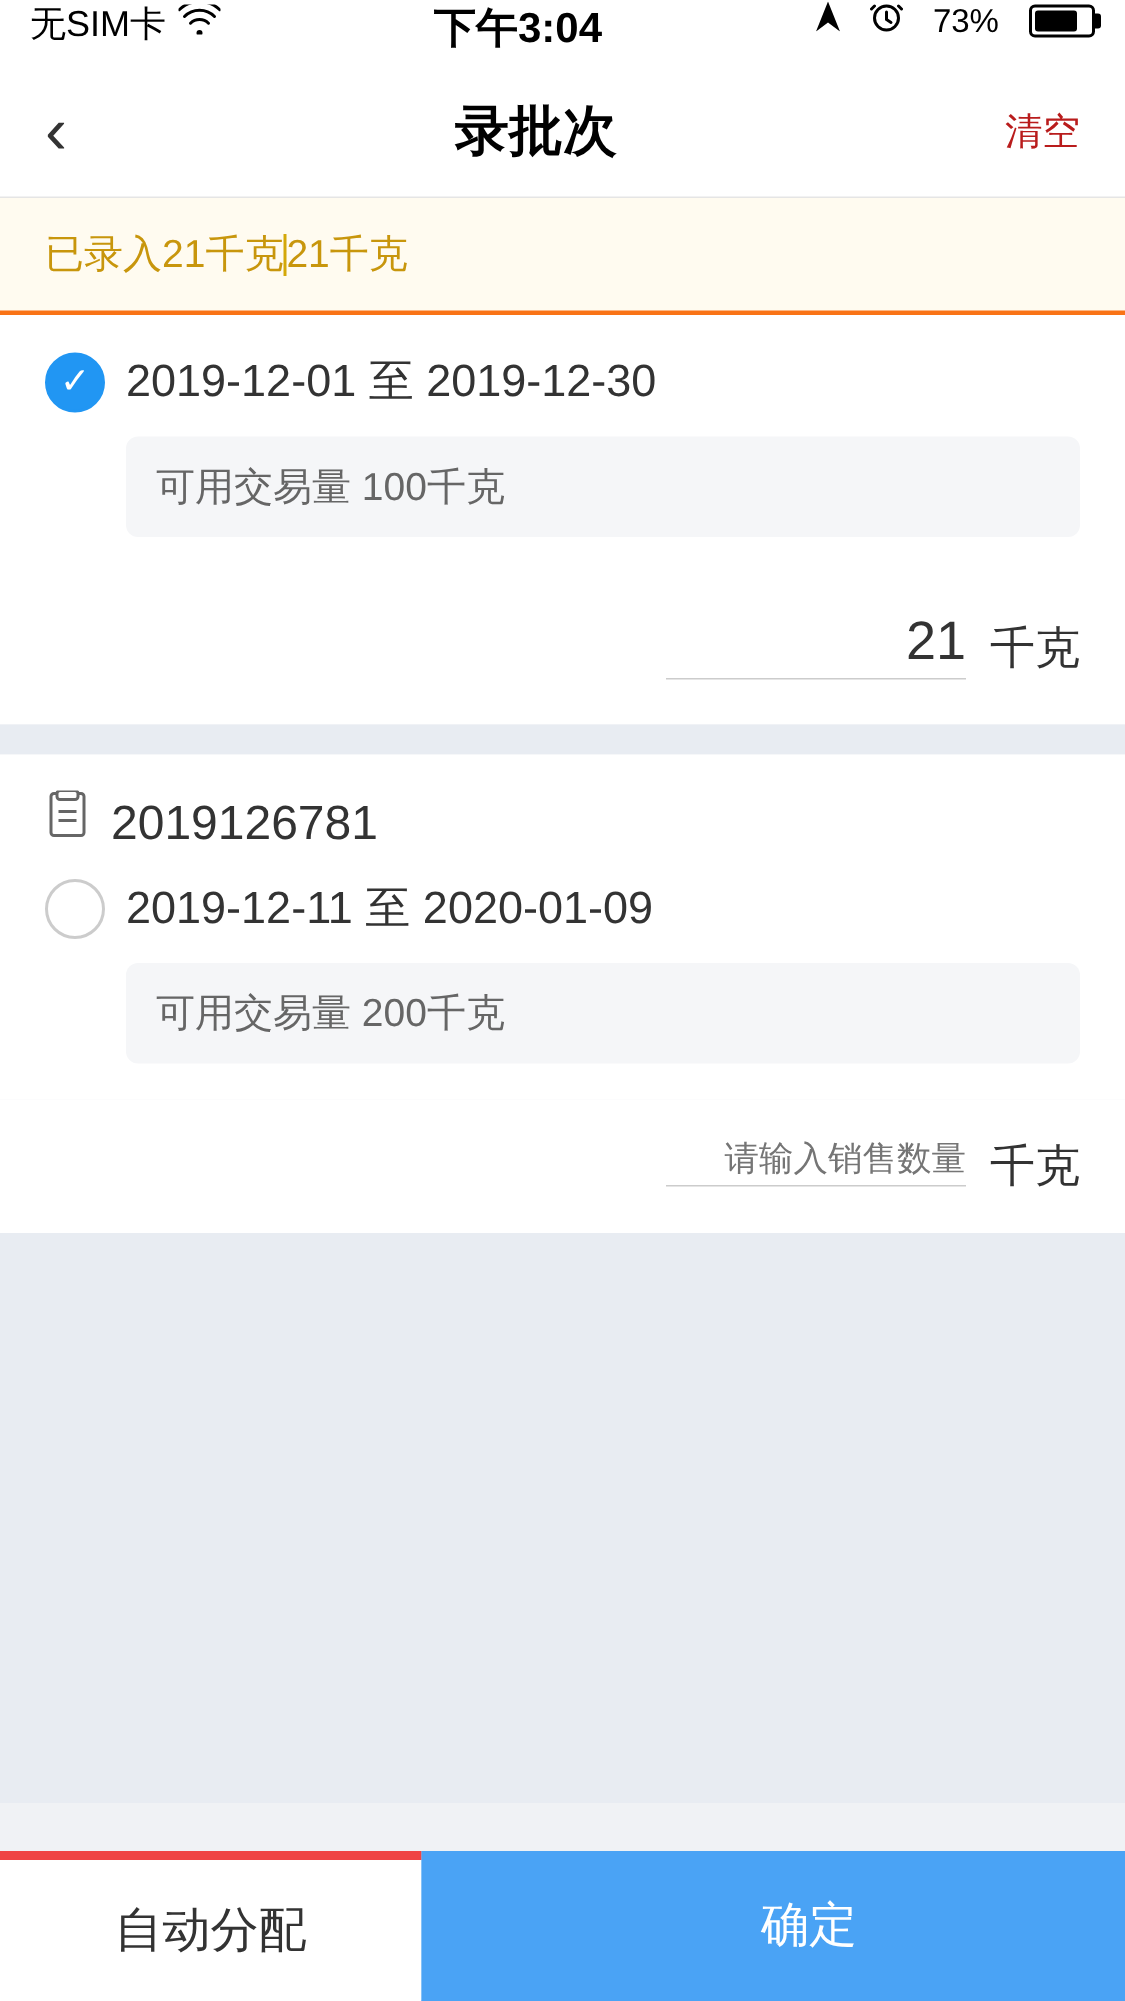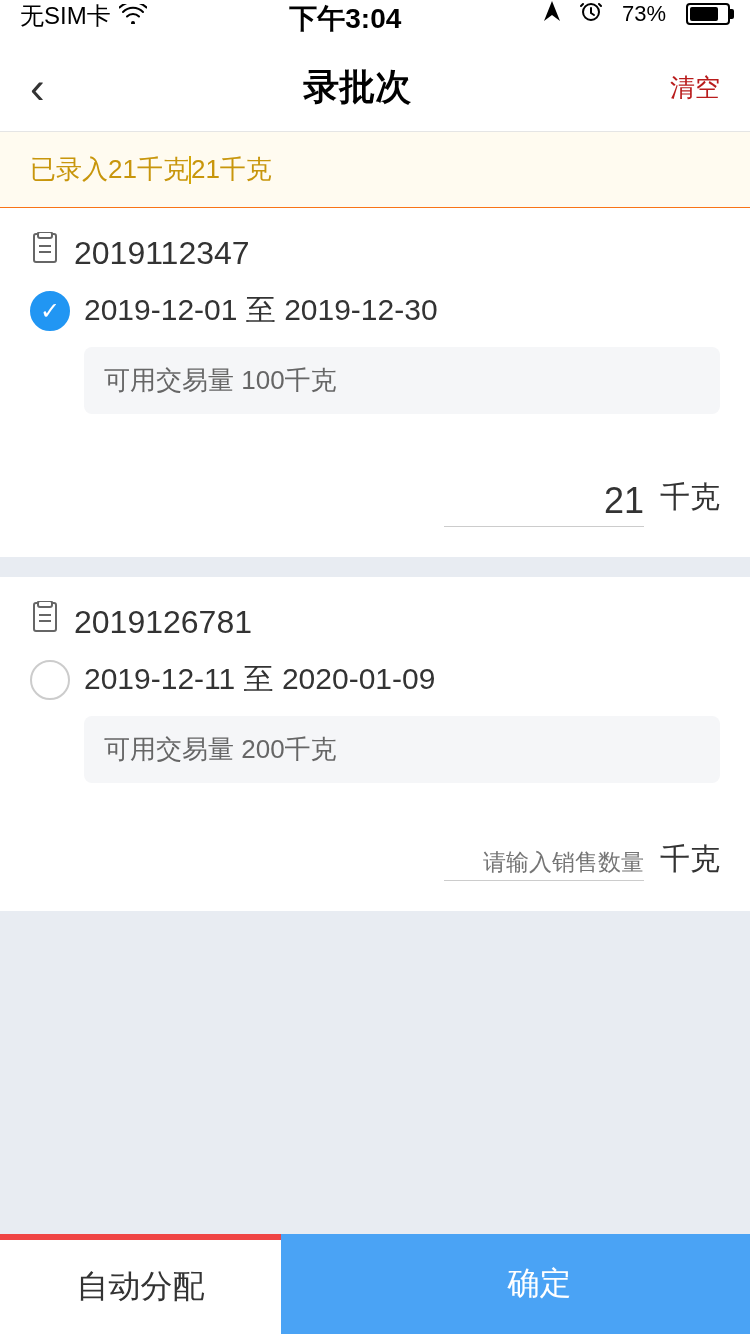--- a/index.html
+++ b/index.html
@@ -79,21 +79,21 @@
       color: #b91c1c;
       cursor: pointer;
     }
 
     
     .info-banner {
       background: #fffbf0;
       padding: 20px 30px;
       display: flex;
       align-items: center;
-      border-bottom: 1px solid #f97316;
+      border-bottom: 3px solid #f97316;
     }
     .info-banner-label {
       font-size: 26px;
       color: #c8960c;
     }
     .info-banner-divider {
       width: 2px;
       height: 28px;
       background: #d4a808;
     }
@@ -174,21 +174,20 @@
       gap: 16px;
     }
     .quantity-input {
       text-align: right;
       font-size: 36px;
       color: #333;
       border: none;
       outline: none;
       background: transparent;
       min-width: 80px;
-      margin-top: 18px;
     }
     .quantity-unit {
       font-size: 30px;
       color: #333;
     }
     .quantity-container {
       display: flex;
       flex-direction: column;
       align-items: flex-end;
       position: relative;
@@ -288,31 +287,20 @@
   <span class="nav-action">清空</span>
 </div>
 
 <div class="info-banner">
   <span class="info-banner-label">已录入21千克</span>
   <div class="info-banner-divider"></div>
   <span class="info-banner-value">21千克</span>
 </div>
 
 <div class="batch-card">
-  <div class="batch-id-row">
-    <span class="batch-id-icon">
-      <svg width="34" height="34" viewBox="0 0 34 34" fill="none">
-        <rect x="4" y="2" width="22" height="28" rx="2" stroke="#666" stroke-width="2" fill="none"></rect>
-        <rect x="8" y="0" width="14" height="6" rx="2" fill="#fff" stroke="#666" stroke-width="2"></rect>
-        <line x1="9" y1="14" x2="21" y2="14" stroke="#666" stroke-width="2"></line>
-        <line x1="9" y1="20" x2="21" y2="20" stroke="#666" stroke-width="2"></line>
-      </svg>
-    </span>
-    <span class="batch-id-text">2019112347</span>
-  </div>
   <div class="batch-date-row">
     <div class="radio-circle selected">
       <span class="radio-check">✓</span>
     </div>
     <span class="batch-date-text">2019-12-01 至 2019-12-30</span>
   </div>
   <div class="batch-avail-row">可用交易量 100千克</div>
 </div>
 
 <div class="quantity-row">

